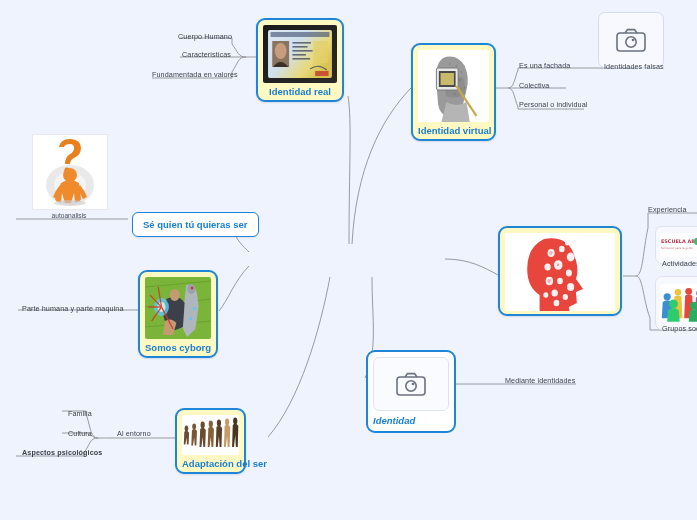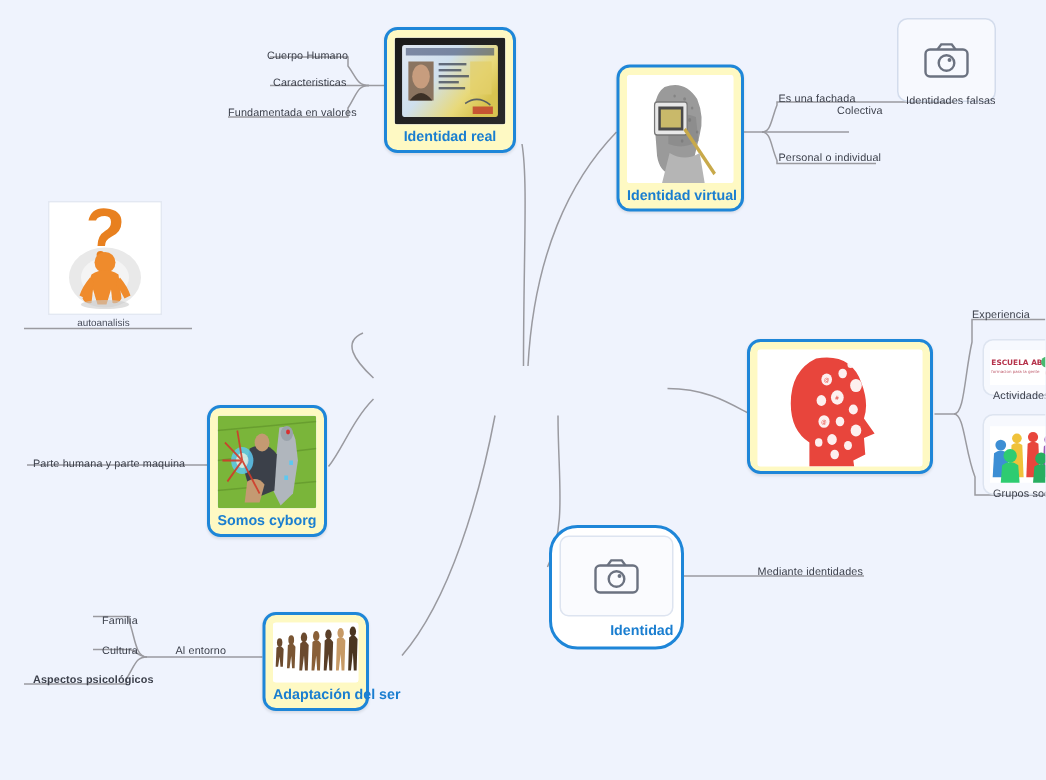--- a/index.html
+++ b/index.html
@@ -92,23 +92,24 @@
   }
   .ph-inner {
     display: flex;
     align-items: center;
     justify-content: center;
     height: 46px;
   }
   .framed {
     background: #ffffff;
     border: 2px solid #1e86d8;
-    border-radius: 19px;
+    border-radius: 9px;
     padding: 5px;
-    text-align: right;
+    text-align: left;
+    font-style: italic;
   }
   .framed .slot {
     border: 1px solid #dde4f0;
     border-radius: 6px;
     background: #fafbfe;
     display: flex;
     align-items: center;
     justify-content: center;
     height: 52px;
   }
@@ -232,21 +233,21 @@
           <circle cx="50" cy="30" r="1.3"></circle>
             <circle cx="56" cy="38" r="1"></circle>
           <circle cx="44" cy="44" r="1.1"></circle>
             <circle cx="38" cy="14" r="1"></circle>
         </g>
       </svg>
     </div>
     <div class="cap">Identidad virtual</div>
   </div>
   <div class="leaf" style="left:519px; top:61px;">Es una fachada</div>
-  <div class="leaf" style="left:519px; top:69px;margin-left:39px;">Colectiva</div>
+  <div class="leaf" style="left:519px; top:81px;">Colectiva</div>
   <div class="leaf" style="left:519px; top:100px;">Personal o individual</div>
 
   <div class="node ph-card" style="left:598px; top:12px; width:66px;">
     <div class="ph-inner">
       <svg width="30" height="24" viewBox="0 0 30 24">
         <rect x="1" y="5" width="28" height="18" rx="3" fill="none" stroke="#6b7280" stroke-width="1.6"></rect>
         <path d="M9 5 l2.5 -3.4 h7 L21 5" fill="none" stroke="#6b7280" stroke-width="1.6"></path>
         <circle cx="15" cy="14" r="5.2" fill="none" stroke="#6b7280" stroke-width="1.6"></circle>
         <circle cx="17" cy="12" r="1.3" fill="#6b7280"></circle>
       </svg>
@@ -430,20 +431,21 @@
         <g fill="#5ec8f0">
           <rect x="58" y="30" width="3" height="3"></rect>
             <rect x="54" y="40" width="3" height="3"></rect>
         </g>
       </svg>
     </div>
     <div class="cap">Somos cyborg</div>
   </div>
   <div class="leaf" style="left:22px; top:304px;">Parte humana y parte maquina</div>
 
+  <div class="node pill" style="left:132px; top:212px;">Sé quien tú quieras ser</div>
 
   <div class="node" style="left:32px; top:134px; width:74px;">
     <div style="width:74px; height:74px; background:#ffffff; border:1px solid #e3e8f2;">
       <svg class="art" viewBox="0 0 74 74" preserveAspectRatio="none">
         <rect width="74" height="74" fill="#ffffff"></rect>
         <ellipse cx="37" cy="50" rx="24" ry="20" fill="#e9e9e9"></ellipse>
         <ellipse cx="37" cy="50" rx="16" ry="13" fill="#f4f4f4"></ellipse>
         <g fill="#e8801f">
           <path d="M26 12 q2 -9 12 -8 q10 1 10 9 q0 7 -7 10 q-4 2 -4 6 l-5 0 q0 -7 5 -10 q4 -2 4 -6 q0 -4 -4 -4 q-5 0 -6 3z"></path>
           <circle cx="34" cy="35" r="2.6"></circle>

